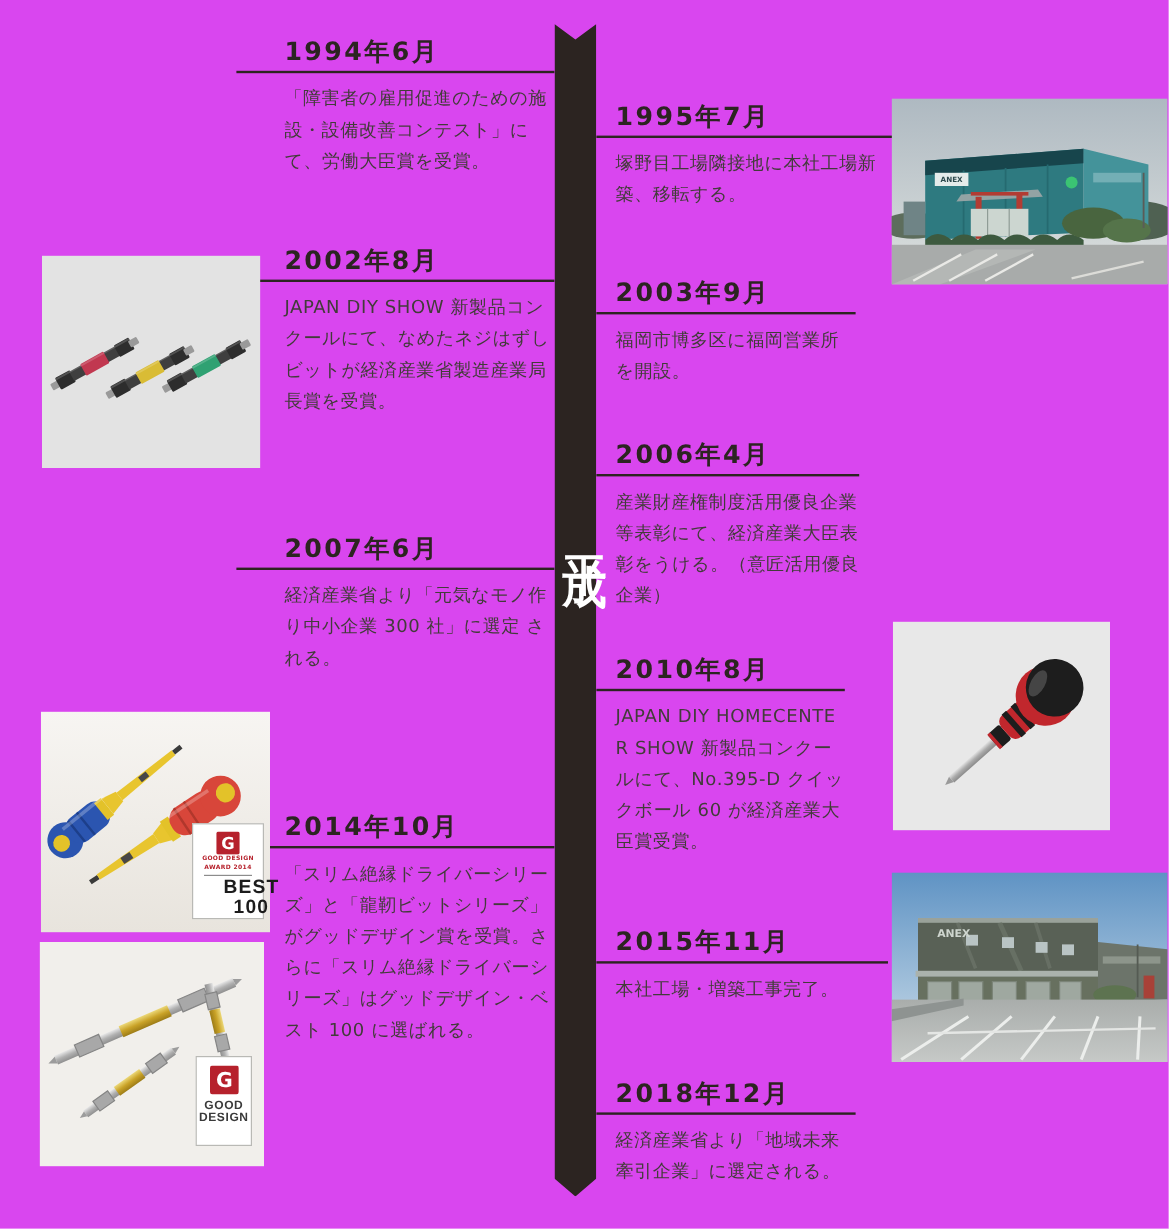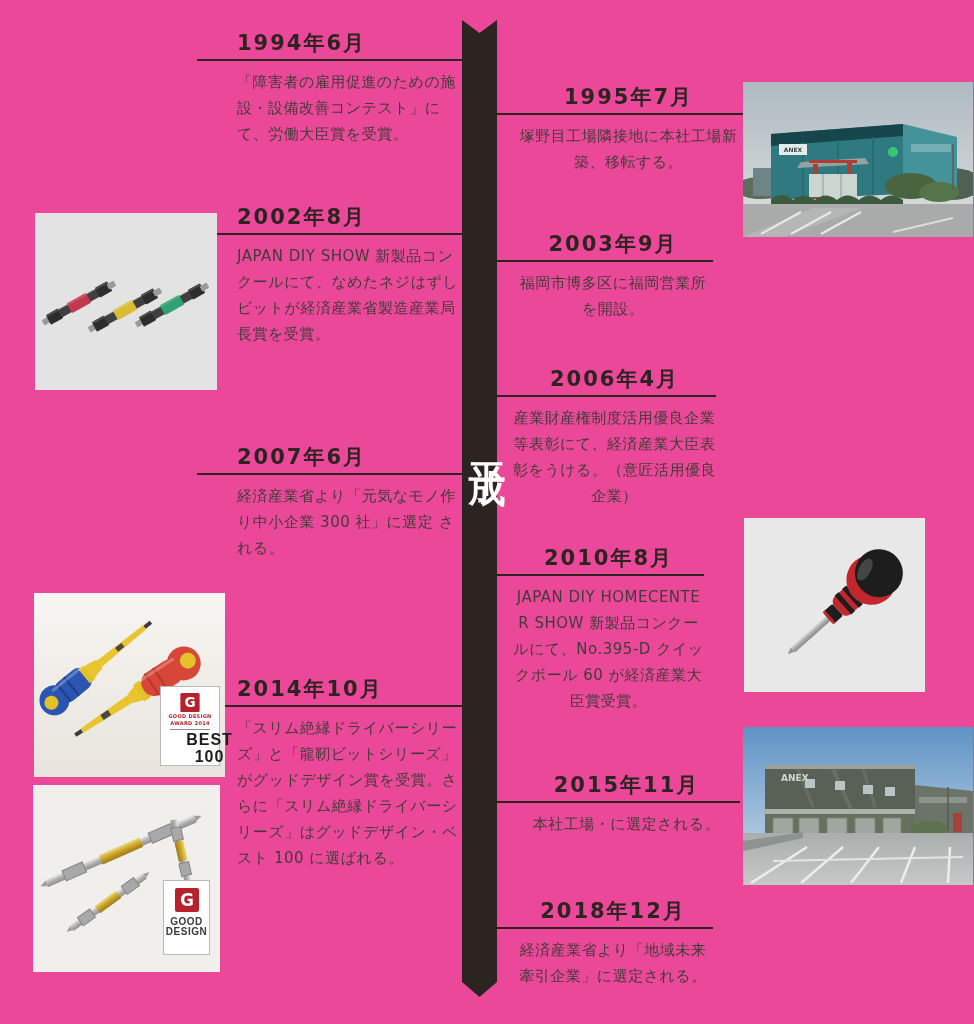--- a/index.html
+++ b/index.html
@@ -1,17 +1,17 @@
 <!DOCTYPE html>
 <html><head>
 <meta charset="utf-8">
 <style>
   html,body{margin:0;padding:0;background:#ffffff;}
   .canvas{
-    position:relative;width:974px;height:1024px;background:#ec4899;overflow:hidden;
+    position:relative;width:974px;height:1024px;background:#d946ef;overflow:hidden;
     font-family:"DejaVu Sans","Liberation Sans",sans-serif;
   }
   
   .era-bar{
     position:absolute;left:462px;top:20px;width:35px;height:977px;background:#2c2421;
     clip-path:polygon(0 0,50% 13px,100% 0,100% 962px,50% 100%,0 962px);
   }
   .era-label{
     position:absolute;top:433px;left:50%;transform:translateX(-50%);
     writing-mode:vertical-rl;text-orientation:upright;
@@ -19,21 +19,21 @@
   }
   
   .event{position:absolute;}
   .event .date{margin:0;font-weight:700;font-size:21px;line-height:26px;letter-spacing:2px;color:#2c2421;}
   .event .rule{height:2px;background:#2c2421;margin-top:3px;width:100%;}
   .event .body{margin:8px 0 0 0;font-size:15px;line-height:26px;letter-spacing:0.5px;color:#423c39;word-break:break-all;}
   .event-left{left:197px;width:265px;}
   .event-left .date,.event-left .body{padding-left:40px;}
   .event-left.narrow{left:224px;width:238px;}
   .event-left.narrow .date,.event-left.narrow .body{padding-left:13px;}
-  .event-right{left:497px;text-align:center;}
+  .event-right{left:497px;}
   .event-right .date,.event-right .body{padding-left:16px;}
   
   .photo{position:absolute;display:block;}
   
   .badge{position:absolute;background:#ffffff;border:1px solid #b9b9b5;box-sizing:border-box;
          display:flex;flex-direction:column;align-items:center;z-index:5;}
   .badge .gmark{display:block;}
   .badge-best100{left:160px;top:686px;width:60px;height:80px;padding-top:6px;}
   .badge-best100 .award-line{font-size:5px;font-weight:700;color:#b6212c;letter-spacing:0.3px;line-height:6px;margin-top:1px;}
   .badge-best100 .sep{width:40px;height:1px;background:#8c8c8c;margin:3px 0 1px 0;}
@@ -94,21 +94,21 @@
 
   <section class="event event-right" style="top:545px;width:207px">
     <h3 class="date">2010年8月</h3>
     <div class="rule"></div>
     <p class="body">JAPAN DIY HOMECENTER SHOW 新製品コンクールにて、No.395-D クイックボール 60 が経済産業大臣賞受賞。</p>
   </section>
 
   <section class="event event-right" style="top:772px;width:243px">
     <h3 class="date">2015年11月</h3>
     <div class="rule"></div>
-    <p class="body">本社工場・に選定される。</p>
+    <p class="body">本社工場・増築工事完了。</p>
   </section>
 
   <section class="event event-right" style="top:898px;width:216px">
     <h3 class="date">2018年12月</h3>
     <div class="rule"></div>
     <p class="body">経済産業省より「地域未来牽引企業」に選定される。</p>
   </section>
 
   <svg class="photo" style="left:743px;top:82px" width="230" height="155" viewBox="0 0 230 155">
     <defs>

